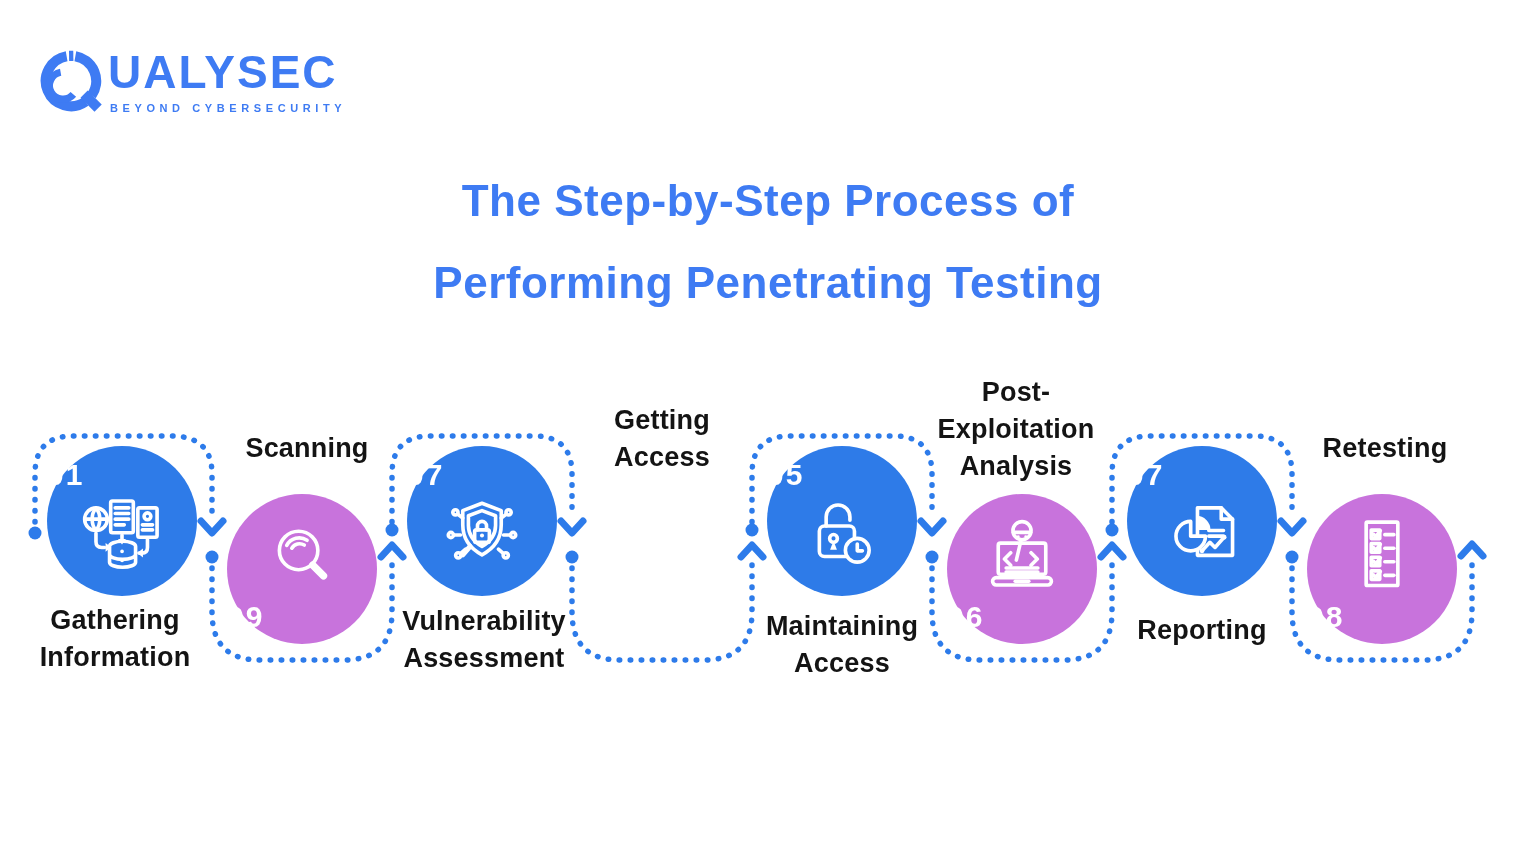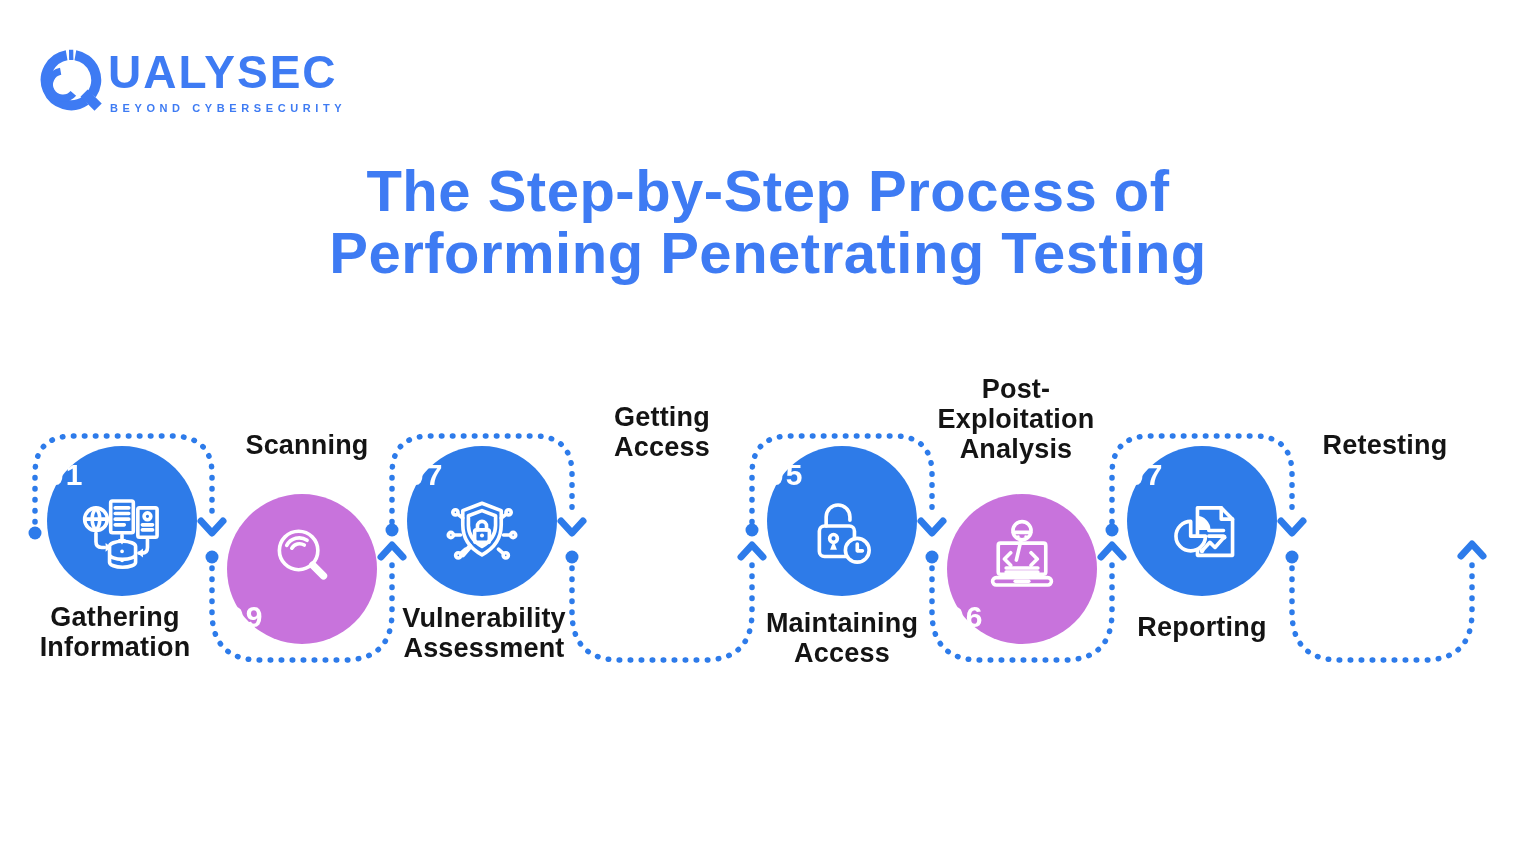--- a/index.html
+++ b/index.html
@@ -4,30 +4,30 @@
 <style>
   :root{
     --circle-blue:#2E7BE8; --circle-purple:#C873DC; --path-blue:#2D7BEA;
     --title-blue:#3E7BF3; --logo-blue:#3E7BF3; --label-dark:#141414; --bg:#FFFFFF;
   }
   *{margin:0;padding:0;box-sizing:border-box;}
   body{font-family:"Liberation Sans","DejaVu Sans",sans-serif;background:#e8e8e8;}
   .page{position:relative;width:1536px;height:864px;background:var(--bg);overflow:hidden;}
 
   
-  .logo{position:absolute;left:40px;top:46px;display:flex;align-items:center;gap:6px;}
+  .logo{position:absolute;left:40px;top:46px;display:flex;align-items:flex-end;gap:6px;}
   .logo-q{width:62px;height:66px;flex:0 0 auto;}
   .logo-q path{stroke:var(--logo-blue);fill:none;}
   .logo-col{display:flex;flex-direction:column;}
   .logo-word{font-size:46px;font-weight:700;letter-spacing:2px;color:var(--logo-blue);line-height:52px;}
   .logo-tag{font-size:11px;font-weight:700;letter-spacing:4.6px;color:var(--logo-blue);margin-top:4px;margin-left:2px;}
 
   
   .title{position:absolute;left:0;right:0;top:160px;text-align:center;
-    font-size:58px;font-weight:800;line-height:62px;color:var(--title-blue);
+    font-size:44px;font-weight:800;line-height:82px;color:var(--title-blue);
     white-space:pre-line;letter-spacing:0.5px;}
 
   
   .flow{position:absolute;left:0;top:0;width:1536px;height:864px;}
   .dotted{stroke:var(--path-blue);stroke-dasharray:0.5 10.5;stroke-width:5.5;stroke-linecap:round;fill:none;}
   .chev{stroke:var(--path-blue);stroke-width:7;fill:none;stroke-linecap:round;stroke-linejoin:round;}
   .pdot{fill:var(--path-blue);}
 
   
   .circle{position:absolute;width:150px;height:150px;border-radius:50%;}
@@ -40,21 +40,21 @@
   .stepicon{position:absolute;left:50%;transform:translateX(-50%);}
   .circle.blue .stepicon{top:46px;}
   .circle.purple .stepicon{top:18px;}
   .stepicon *{vector-effect:none;}
   .ic{stroke:#fff;fill:none;stroke-width:3.2;stroke-linecap:round;stroke-linejoin:round;}
   .icf{fill:#fff;stroke:none;}
   .fill-blue{fill:var(--circle-blue);}
 
   
   .slabel{position:absolute;text-align:center;color:var(--label-dark);
-    font-size:27px;font-weight:800;line-height:30px;white-space:pre-line;letter-spacing:0.2px;}
+    font-size:27px;font-weight:800;line-height:37px;white-space:pre-line;letter-spacing:0.2px;}
 </style>
 </head>
 <body>
 
 <div class="page">
 
   <div class="logo">
     <svg class="logo-q" viewBox="0 0 64 66">
       <path d="M36.5,7.4 A26,26 0 0 1 53.3,47.9" stroke-width="10.5"></path>
       <path d="M46.9,54.3 A26,26 0 1 1 27.5,7.4" stroke-width="10.5"></path>
@@ -215,15 +215,35 @@
         <path d="M38,52 l7,-7.5 4.5,4.5 8,-9"></path>
       </g>
       <path class="fill-blue" d="M28,26 A13,13 0 1 0 41,39 L28,39 Z" stroke="#fff" stroke-width="3.2" stroke-linejoin="round"></path>
       <path class="icf" d="M33,21 A12.5,12.5 0 0 1 45.5,33.5 L33,33.5 Z"></path>
       <circle class="icf" cx="38" cy="52" r="2.2"></circle>
       <circle class="icf" cx="57.5" cy="40" r="2.2"></circle>
     </svg>
   </div>
   <div class="slabel" style="left:1102px;top:612px;width:200px;">Reporting</div>
 
+  <div class="circle purple" style="left:1307px;top:494px;">
+    <div class="num">08</div>
+    <svg class="stepicon" width="86" height="86" viewBox="0 0 76 76">
+      <g class="ic" stroke-width="3">
+        <rect x="24" y="9" width="28" height="56" rx="1"></rect>
+        <rect x="28.5" y="16" width="7.5" height="7.5"></rect>
+        <path d="M30.5,19.5 l2,2.5 4,-5.5"></path>
+        <path d="M40.5,20 h8"></path>
+        <rect x="28.5" y="28" width="7.5" height="7.5"></rect>
+        <path d="M30.5,31.5 l2,2.5 4,-5.5"></path>
+        <path d="M40.5,32 h8"></path>
+        <rect x="28.5" y="40" width="7.5" height="7.5"></rect>
+        <path d="M30.5,43.5 l2,2.5 4,-5.5"></path>
+        <path d="M40.5,44 h8"></path>
+        <rect x="28.5" y="52" width="7.5" height="7.5"></rect>
+        <path d="M30.5,55.5 l2,2.5 4,-5.5"></path>
+        <path d="M40.5,56 h8"></path>
+      </g>
+    </svg>
+  </div>
   <div class="slabel" style="left:1285px;top:430px;width:200px;text-align:center;">Retesting</div>
 
 </div>
 
 </body></html>

